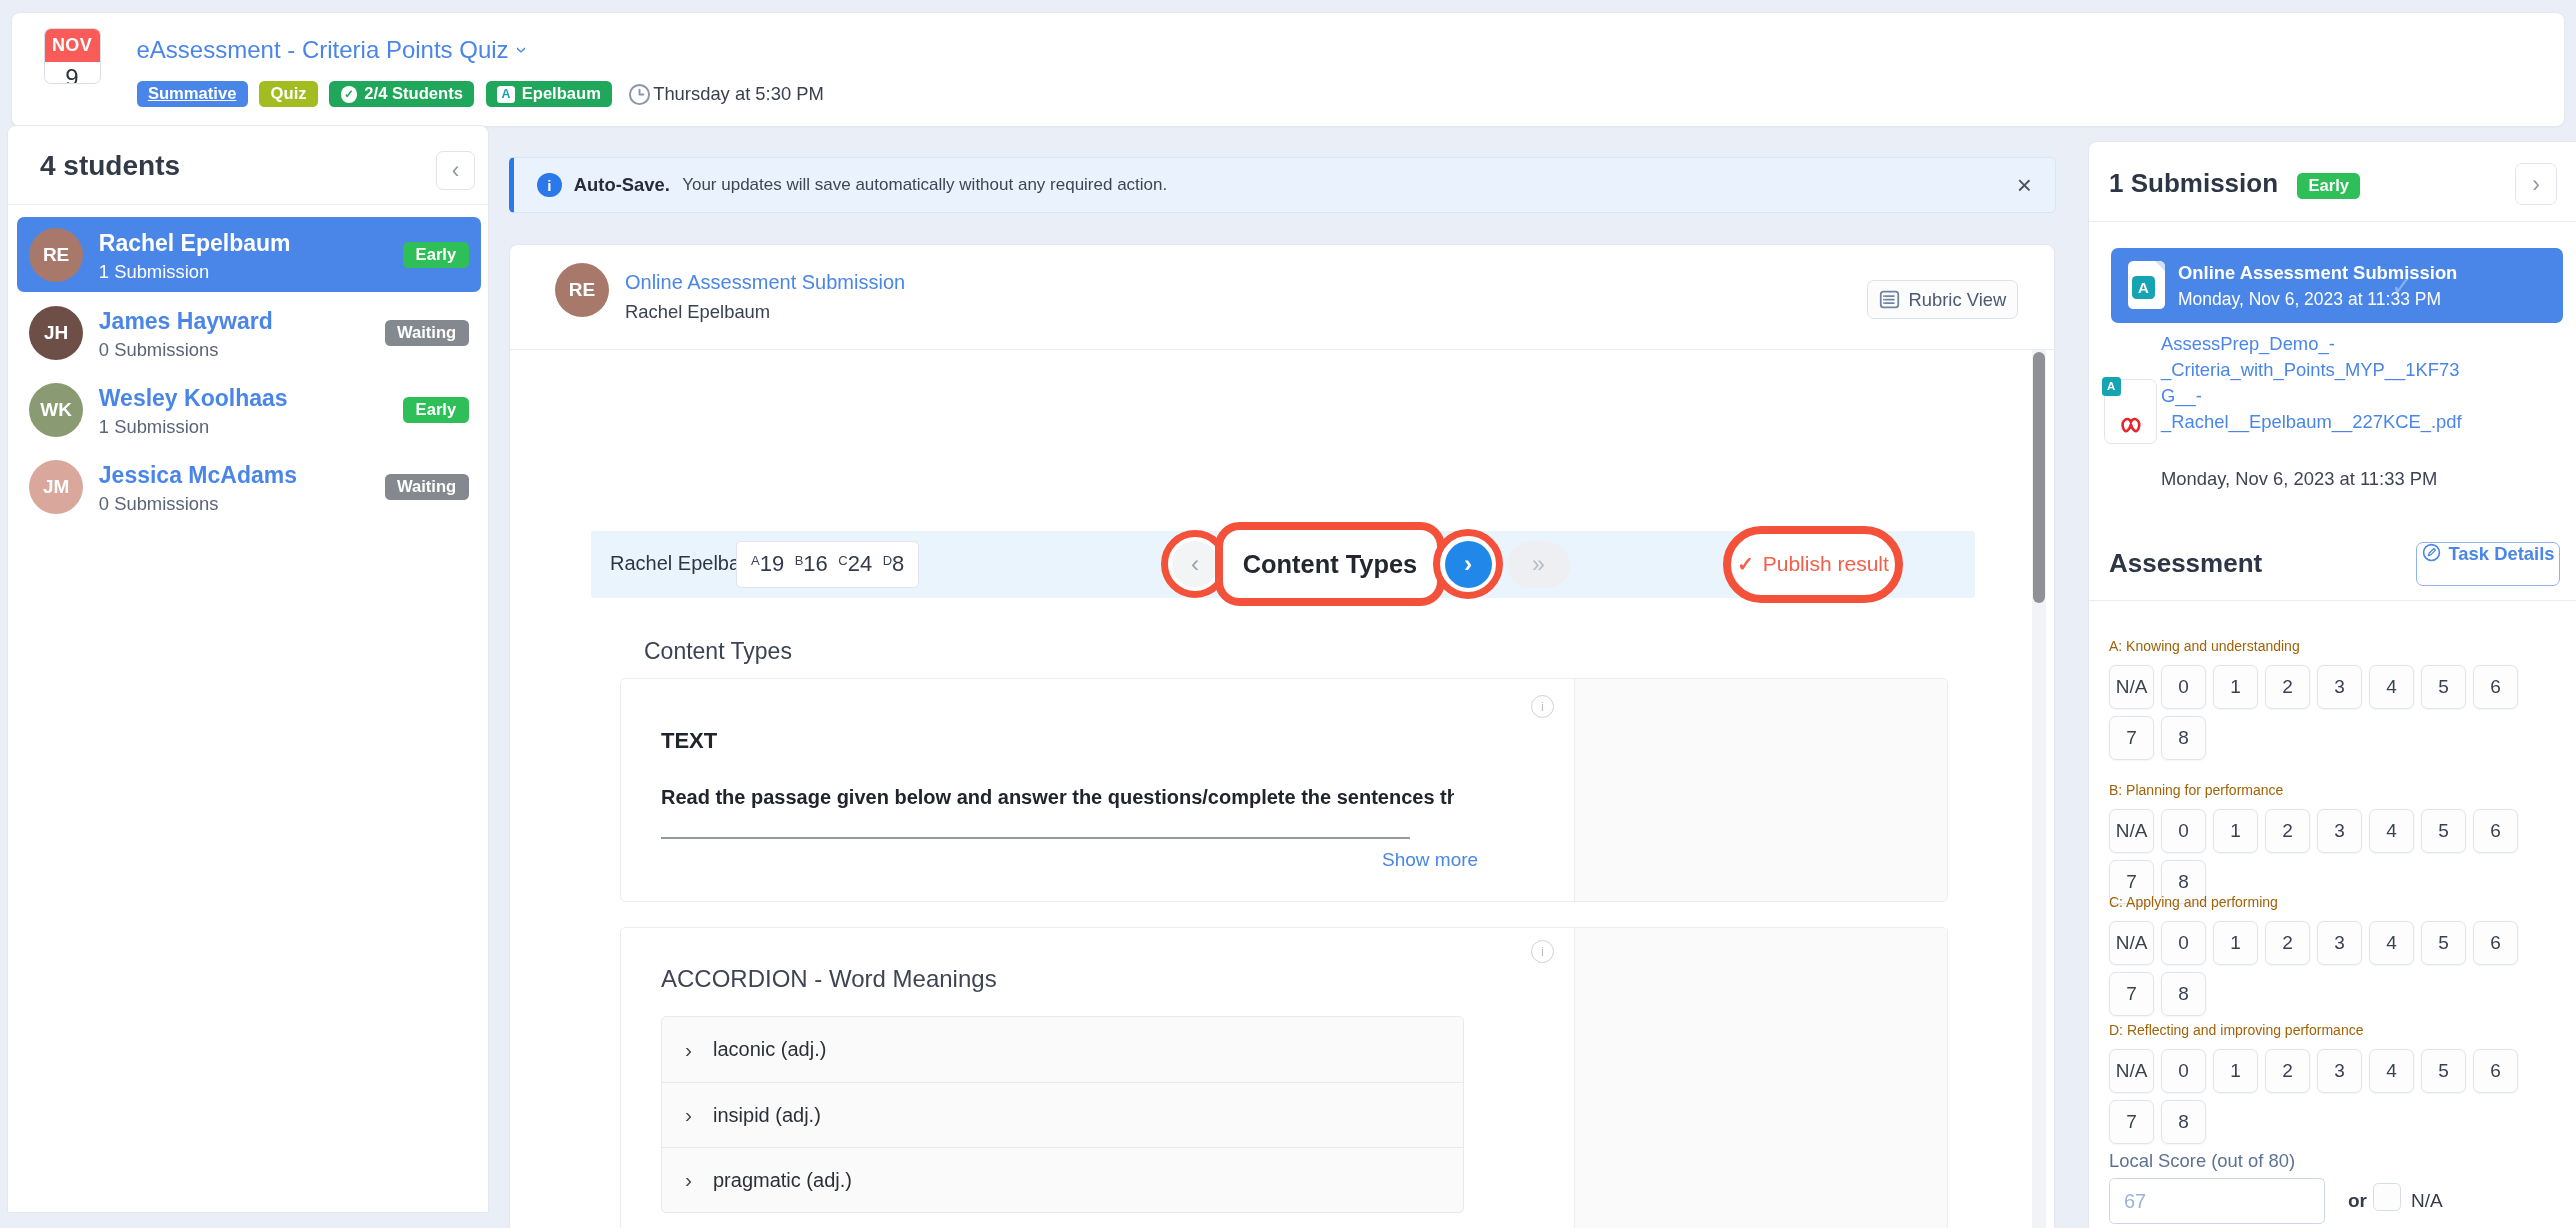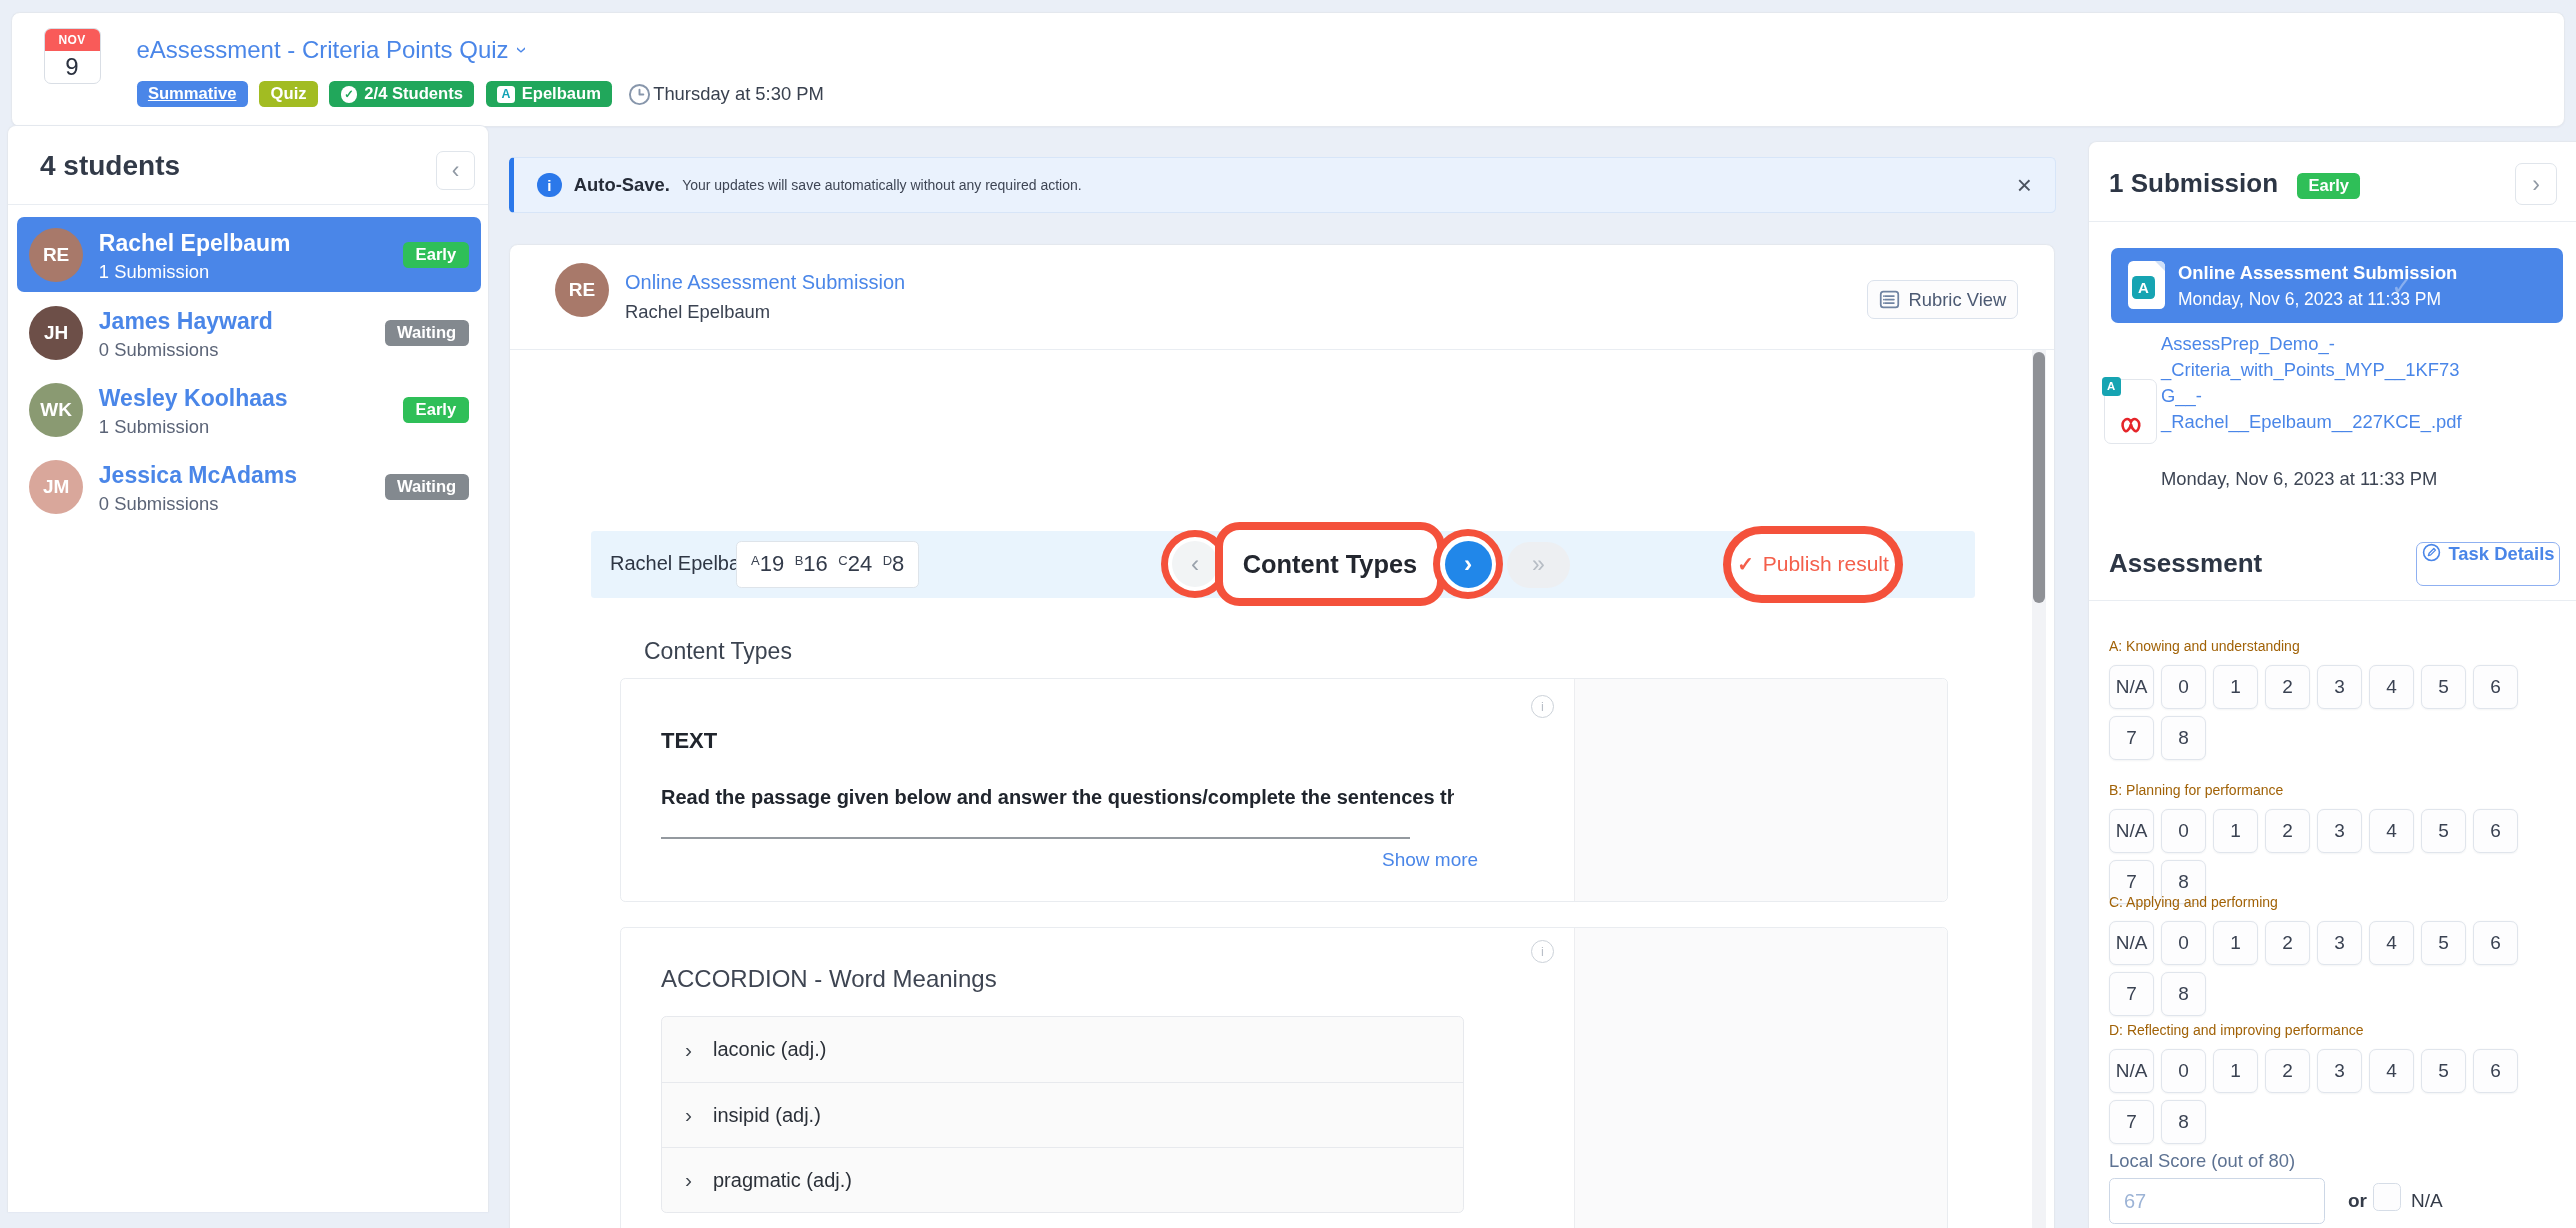--- a/index.html
+++ b/index.html
@@ -4,21 +4,21 @@
 <style>
   * { margin:0; padding:0; box-sizing:border-box; }
   html,body { width:2576px; height:1228px; }
   body { position:relative; overflow:hidden; background:#eaeff7; font-family:"Liberation Sans",sans-serif; color:#333b49; }
   .abs { position:absolute; }
   .card { background:#fff; border:0.9px solid #e4e8ee; border-radius:8.8px; box-shadow:0 0.9px 1.8px rgba(20,40,80,.03); }
 
   
   #header-card { left:10.5px; top:12.3px; width:2554px; height:115px; }
   #date-badge { left:32px; top:15px; width:57px; height:56px; border:0.9px solid #d9dee5; border-radius:7px; overflow:hidden; background:#fff; }
-  #date-month { height:22px; background:#f95b59; color:#fff; font-size:12px; font-weight:bold; letter-spacing:0.4px; display:flex; align-items:center; justify-content:center; }
+  #date-month { height:33px; background:#f95b59; color:#fff; font-size:18px; font-weight:bold; letter-spacing:0.4px; display:flex; align-items:center; justify-content:center; }
   #date-day { height:32px; font-size:24px; color:#2b3240; display:flex; align-items:center; justify-content:center; }
   #event-title { left:125px; top:23px; font-size:24px; font-weight:500; color:#4a86e8; display:flex; align-items:center; gap:10.5px; }
   #title-caret { display:inline-block; transform:rotate(90deg); font-size:21px; color:#4a86e8; }
   #badge-row { left:125px; top:68px; display:flex; align-items:center; gap:11.4px; }
   .badge { height:26px; padding:0 11.4px; border-radius:5.3px; color:#fff; font-size:16.6px; font-weight:bold; display:flex; align-items:center; gap:7px; }
   .b-blue { background:#4a86e8;text-decoration:underline; } .b-lime { background:#a2bc22; } .b-green { background:#21a75b; }
   .check-circ { width:16.6px; height:16.6px; border-radius:50%; background:#fff; color:#21a75b; font-size:11.4px; font-weight:bold; display:flex; align-items:center; justify-content:center; }
   .a-sq { width:17.5px; height:17.5px; border-radius:3.5px; background:#fff; color:#13a3b5; font-size:12.3px; font-weight:bold; display:flex; align-items:center; justify-content:center; }
   #clock-wrap { margin-left:4.4px; display:flex; align-items:center; gap:2px; color:#39414f; font-size:18.4px; font-weight:500; }
 
@@ -35,21 +35,21 @@
   .sname { position:absolute; left:82px; top:13px; font-size:23px; font-weight:600; color:#4a86e8; }
   .ssub  { position:absolute; left:82px; top:44px; font-size:18.4px; color:#5b6477; }
   .sel .sname, .sel .ssub { color:#fff; }
   .status { position:absolute; right:12.3px; top:24.5px; height:26px; padding:0 12.3px; border-radius:5.3px; color:#fff; font-size:16.6px; font-weight:bold; display:flex; align-items:center; }
   .st-early { background:#2fbf58; } .st-waiting { background:#83898f; }
 
   
   #banner { left:509px; top:157px; width:1547px; height:56px; background:#eaf2fd; border:0.9px solid #d7e5f8; border-left:5.3px solid #2b78ea; border-radius:5.3px; display:flex; align-items:center; padding:0 23px; gap:12.3px; }
   #banner-icon { width:24.5px; height:24.5px; border-radius:50%; background:#2b78ea; color:#fff; font-size:15px; font-weight:bold; display:flex; align-items:center; justify-content:center; flex:none; }
   #banner-bold { font-size:18.4px; font-weight:bold; color:#262c38; }
-  #banner-text { font-size:14px; color:#3e4554; }
+  #banner-text { font-size:17px; color:#3e4554; }
   #banner-close { margin-left:auto; font-size:26px; color:#4c535f; line-height:1; }
 
   
   #main-card { left:509px; top:244px; width:1546px; height:985px; border-radius:8.8px 8.8px 0 0; overflow:hidden; }
   #sub-avatar { left:45px; top:18.4px; width:54px; height:54px; font-size:19px; background:#a8796a; }
   #sub-title { left:115px; top:26px; font-size:20px; color:#4a86e8; }
   #sub-student { left:115px; top:56px; font-size:18.4px; color:#3a4251; }
   #rubric-btn { left:1357px; top:35px; width:151px; height:39px; background:#fcfcfd; border:0.9px solid #dbe2ec; border-radius:7px; display:flex; align-items:center; justify-content:center; gap:8.8px; font-size:18.4px; font-weight:500; color:#4c5a73; }
   #main-div { top:104px; }
   #scroll-track { left:1522px; top:105px; width:14px; height:880px; background:#f2f3f6; }

